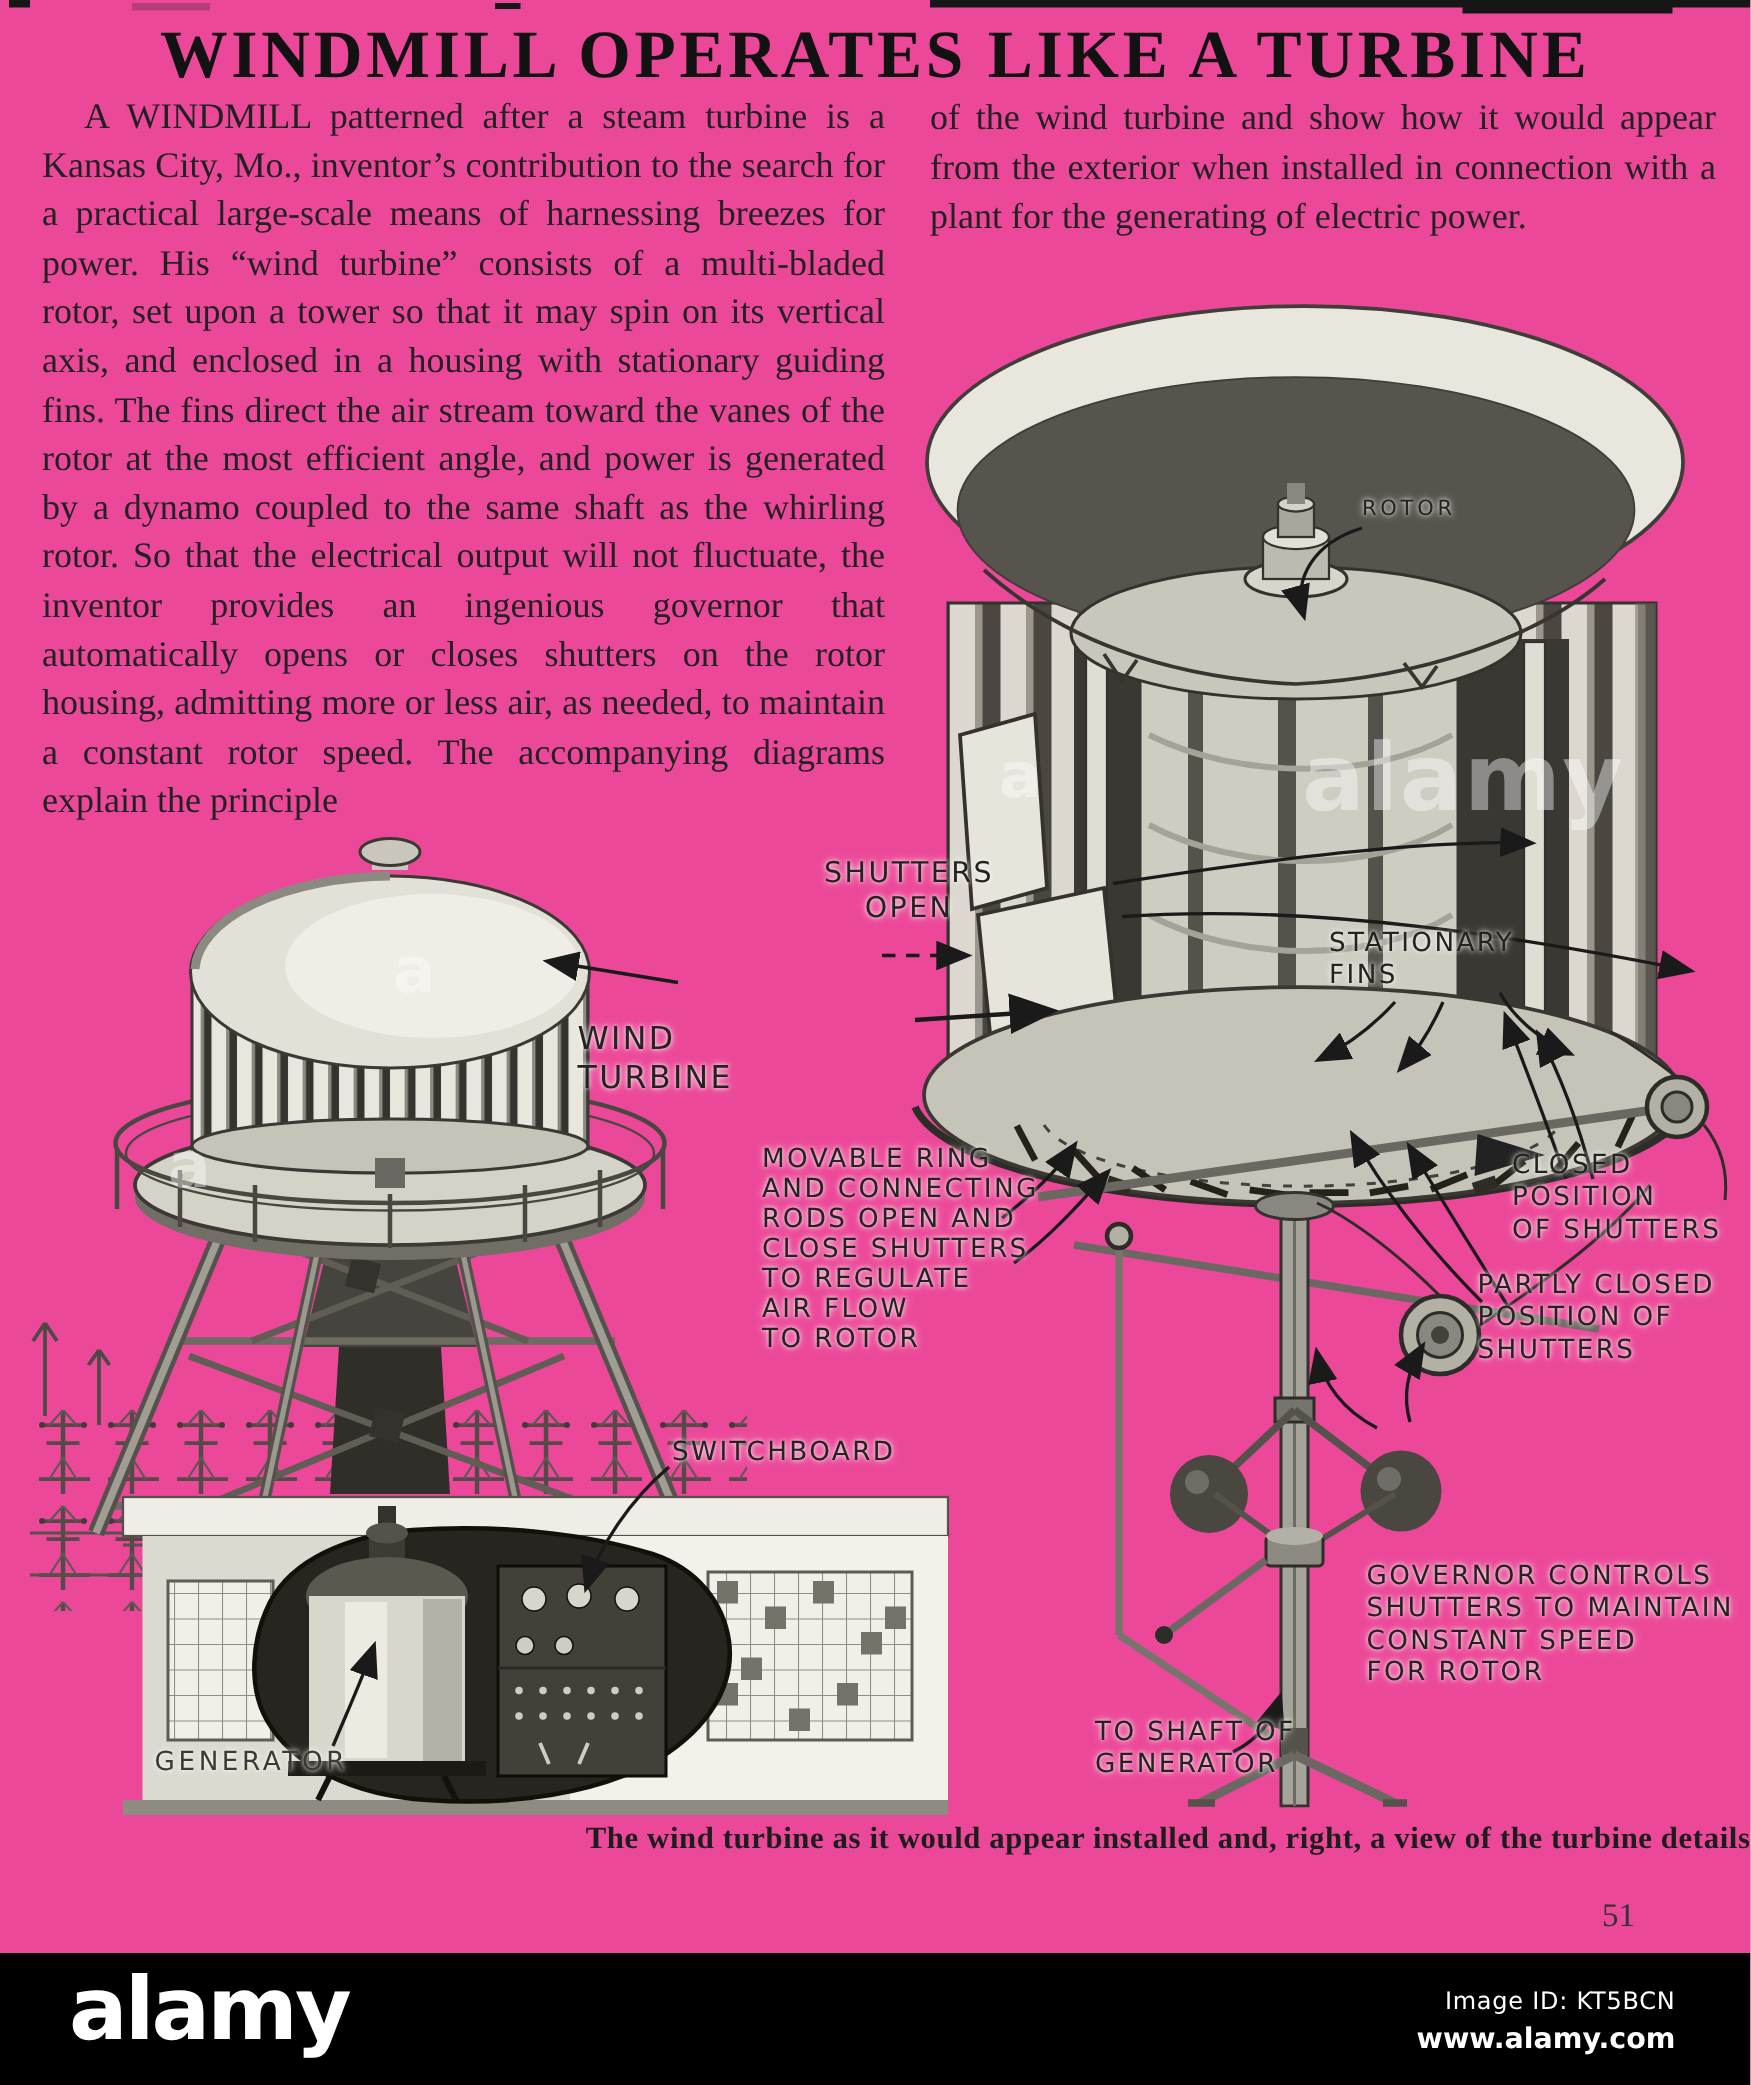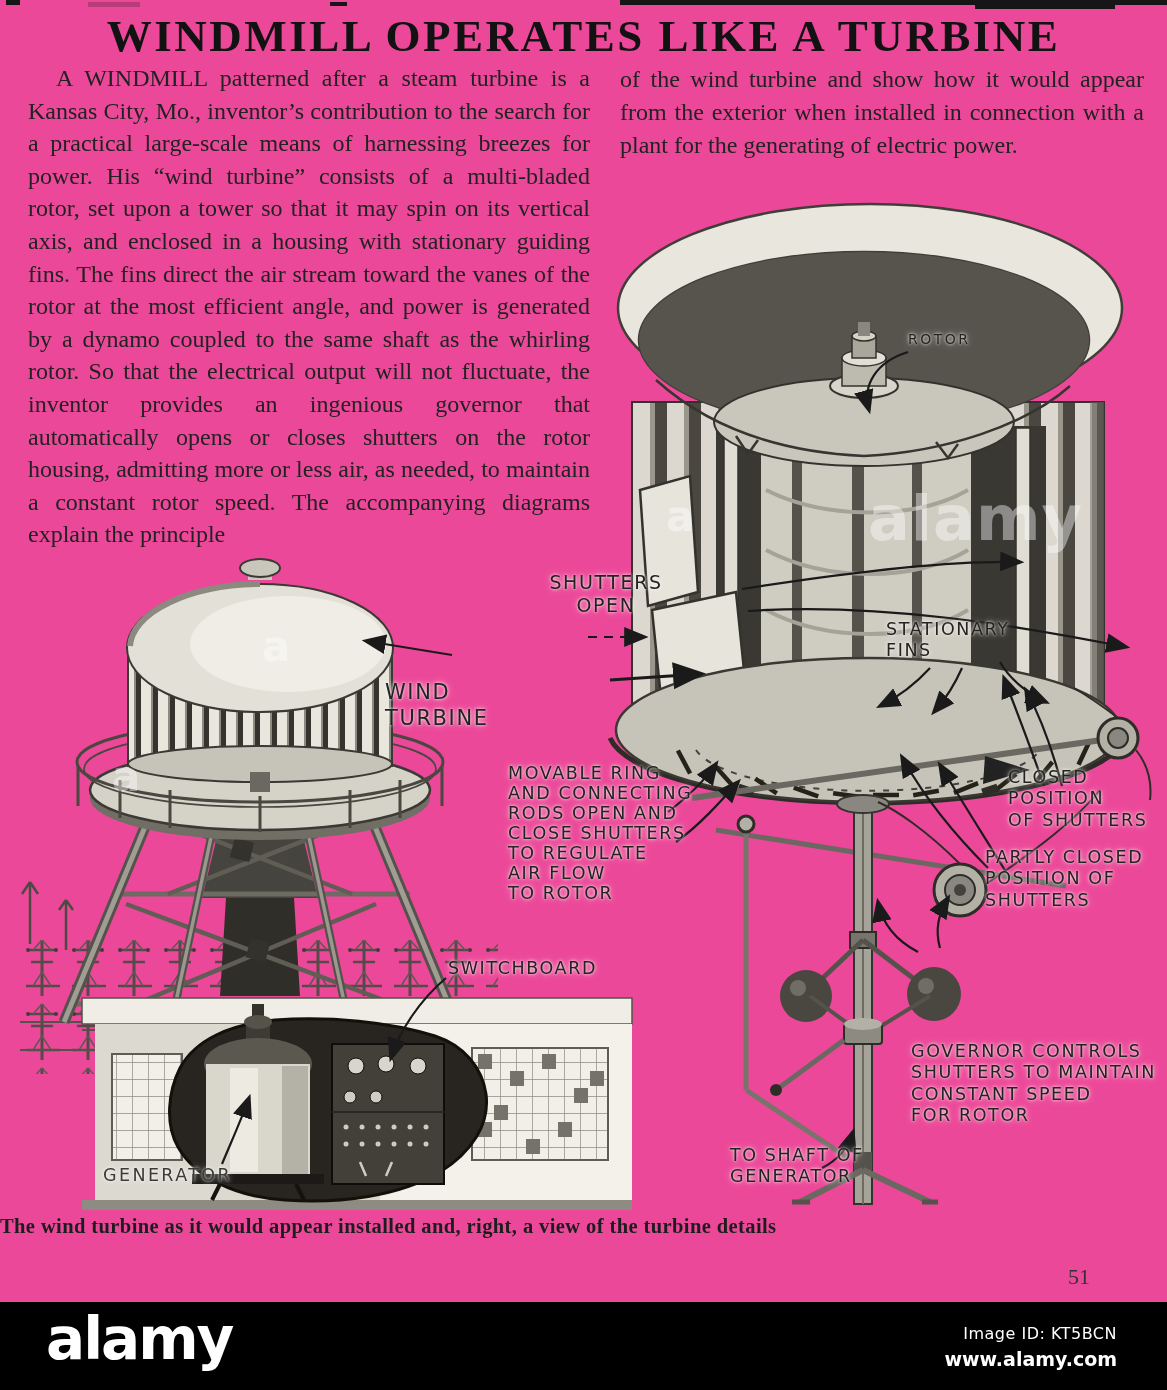--- a/index.html
+++ b/index.html
@@ -41,21 +41,21 @@
   #lbl-movable-ring{left:508px;top:764px;line-height:1.14;}
   #lbl-closed-position{left:1008px;top:767px;width:152px;text-align:left;}
   #lbl-partly-closed{left:985px;top:847px;}
   #lbl-pulley-cable{left:921px;top:929px;}
   #lbl-governor{left:911px;top:1041px;}
   #lbl-to-shaft{left:688px;top:1145px;margin-left:42px;}
   #lbl-switchboard{left:448px;top:958px;}
   #lbl-generator{left:103px;top:1165px;letter-spacing:2.4px;color:#3b3a36;}
   
   #caption{
-    position:absolute;left:0;top:1215px;width:100%;text-align:left;
+    position:absolute;left:0;top:1215px;width:100%;text-align:right;
     font-size:20.5px;font-weight:700;letter-spacing:.4px;color:#1d1d1d;
     font-family:"Liberation Serif", serif;
   }
   #folio{
     position:absolute;left:1068px;top:1264px;font-size:22px;color:#333;
     font-family:"Liberation Serif", serif;
   }
   
   .illus{position:absolute;}
   #arrow-overlay{position:absolute;left:0;top:0;width:1167px;height:1390px;pointer-events:none;}

